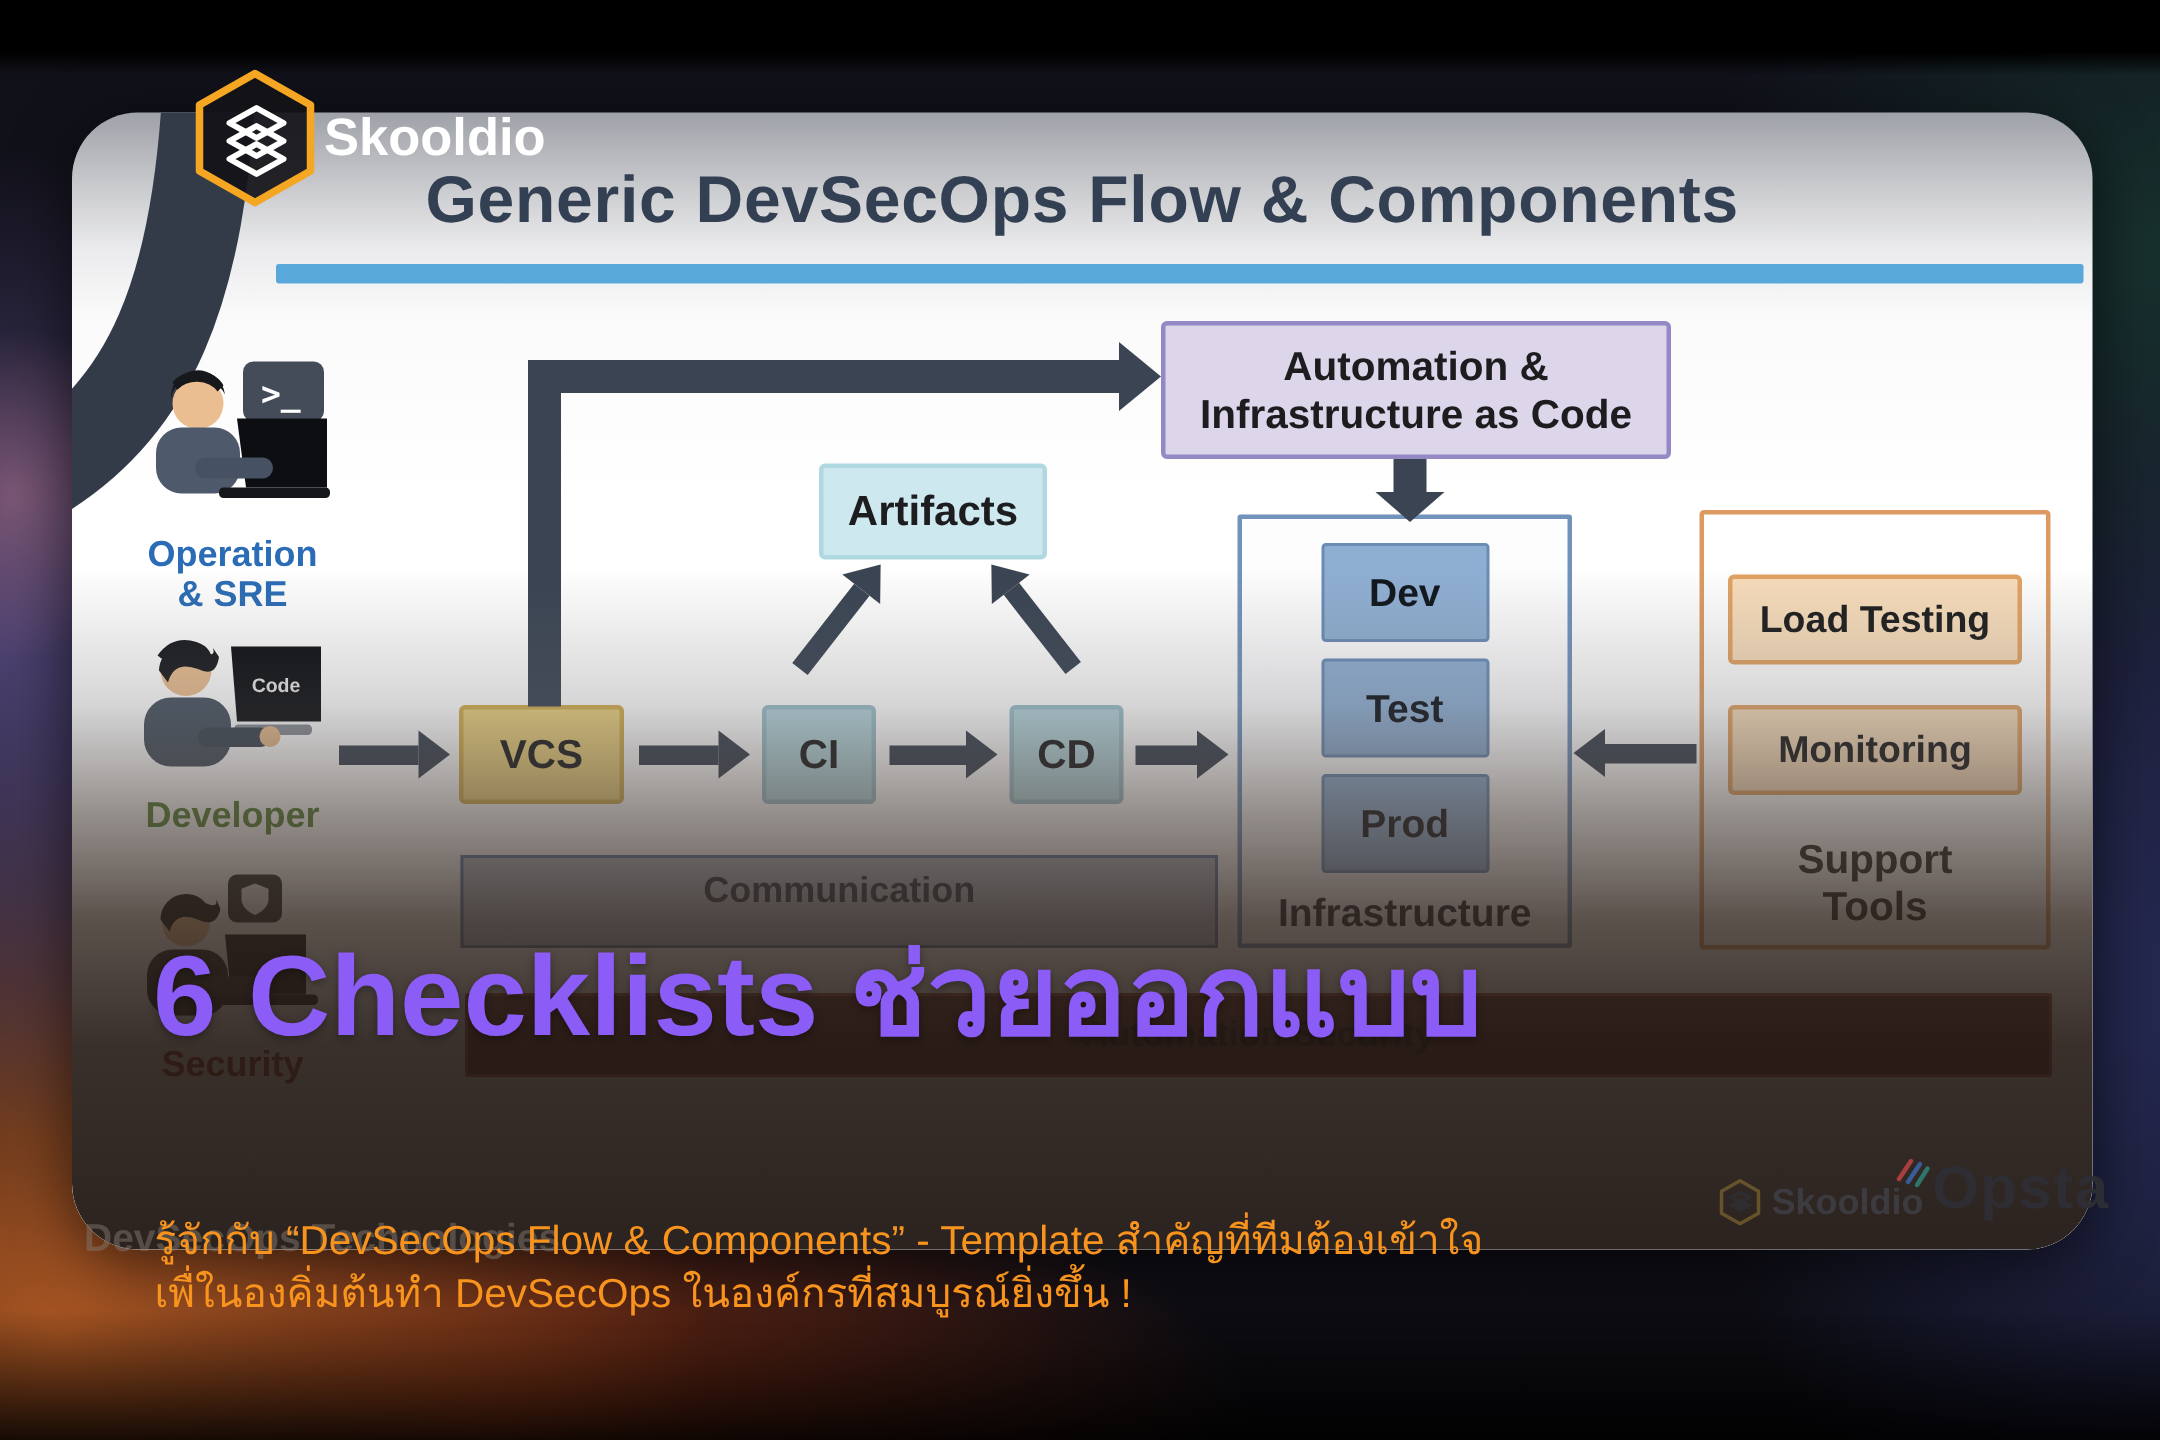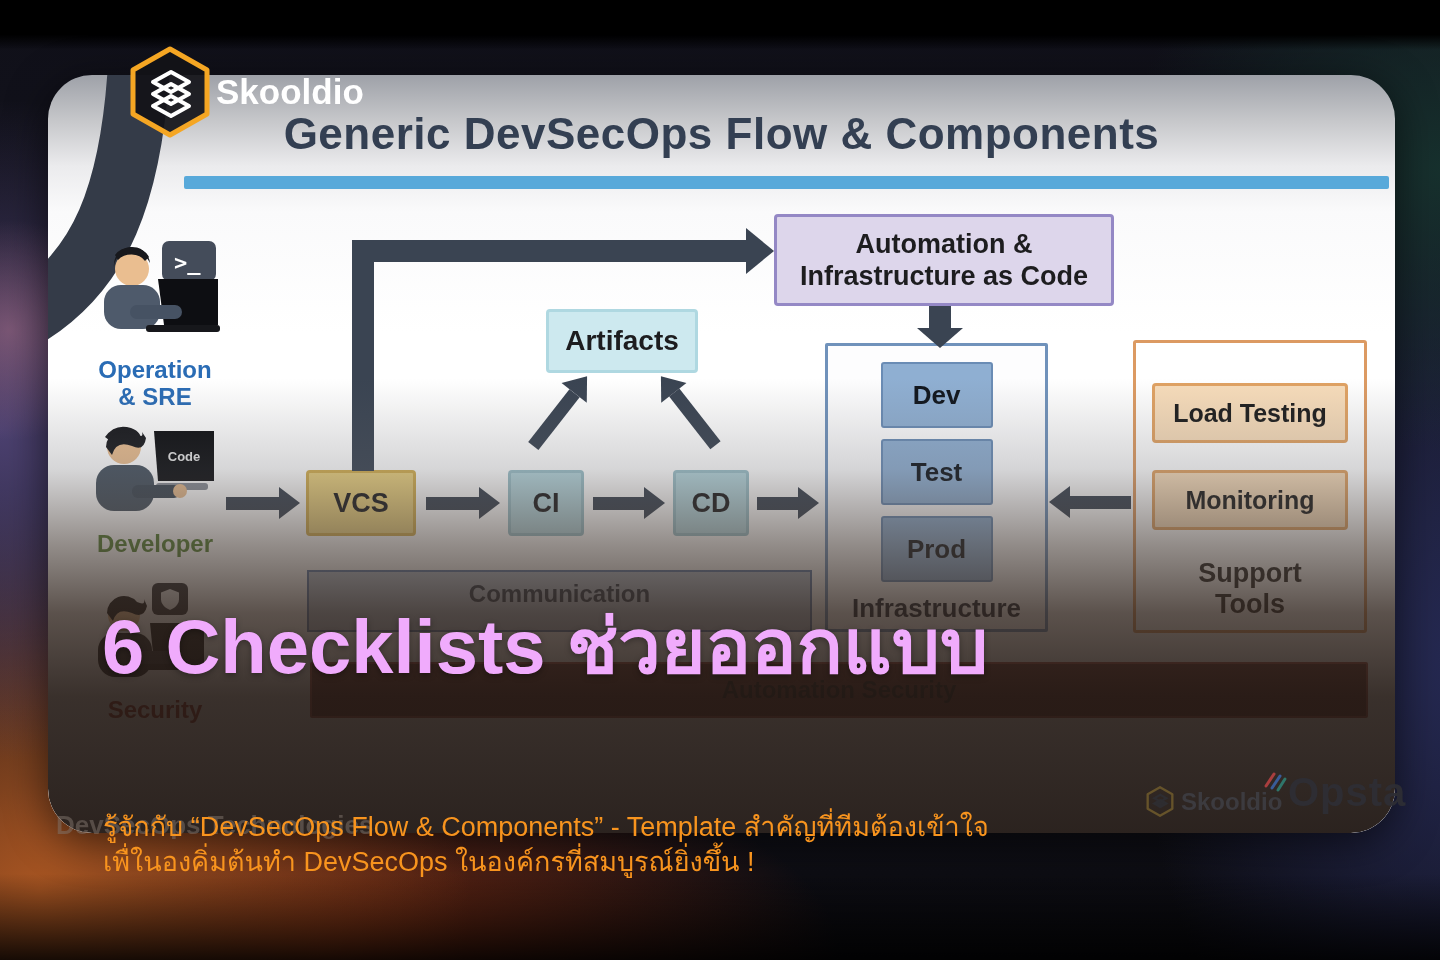--- a/index.html
+++ b/index.html
@@ -94,21 +94,21 @@
   .elbow-head{left:698px;top:153px;width:0;height:0;border-top:23px solid transparent;
     border-bottom:23px solid transparent;border-left:28px solid #3A4452;}
   .adown-sh{left:881px;top:231px;width:22px;height:22px;background:#3A4452;}
   .adown-hd{left:869px;top:253px;width:0;height:0;border-left:23px solid transparent;
     border-right:23px solid transparent;border-top:20px solid #3A4452;}
 
   
   .brand-text{left:216px;top:72px;font-size:35px;font-weight:700;color:#fff;z-index:60;}
   .brand-hex{left:128px;top:46px;z-index:60;}
 
-  .headline{left:102px;top:592px;font-size:76px;line-height:110px;font-weight:800;color:#f0abfc;
+  .headline{left:102px;top:610px;font-size:76px;line-height:110px;font-weight:800;color:#8b5cf6;
     z-index:100;text-shadow:0 2px 6px rgba(0,0,0,.35);white-space:nowrap;}
   .subtitle{left:103px;top:810px;font-size:27px;line-height:35px;font-weight:400;color:#F8941E;
     z-index:100;white-space:nowrap;}
   .watermark{left:56px;top:796px;font-size:26px;font-weight:700;color:rgba(130,118,109,.5);z-index:45;margin-top:14px;}
 
   .foot-skooldio{left:1146px;top:786px;display:flex;align-items:center;gap:7px;z-index:100;opacity:.88;}
   .foot-skooldio span{font-size:24px;font-weight:700;color:#3E3E44;}
   .foot-opsta{left:1262px;top:770px;z-index:100;display:flex;align-items:flex-start;opacity:.95;justify-content:space-between;}
   .foot-opsta span{font-size:40px;font-weight:700;color:#2E2E34;letter-spacing:1px;}
 </style>

